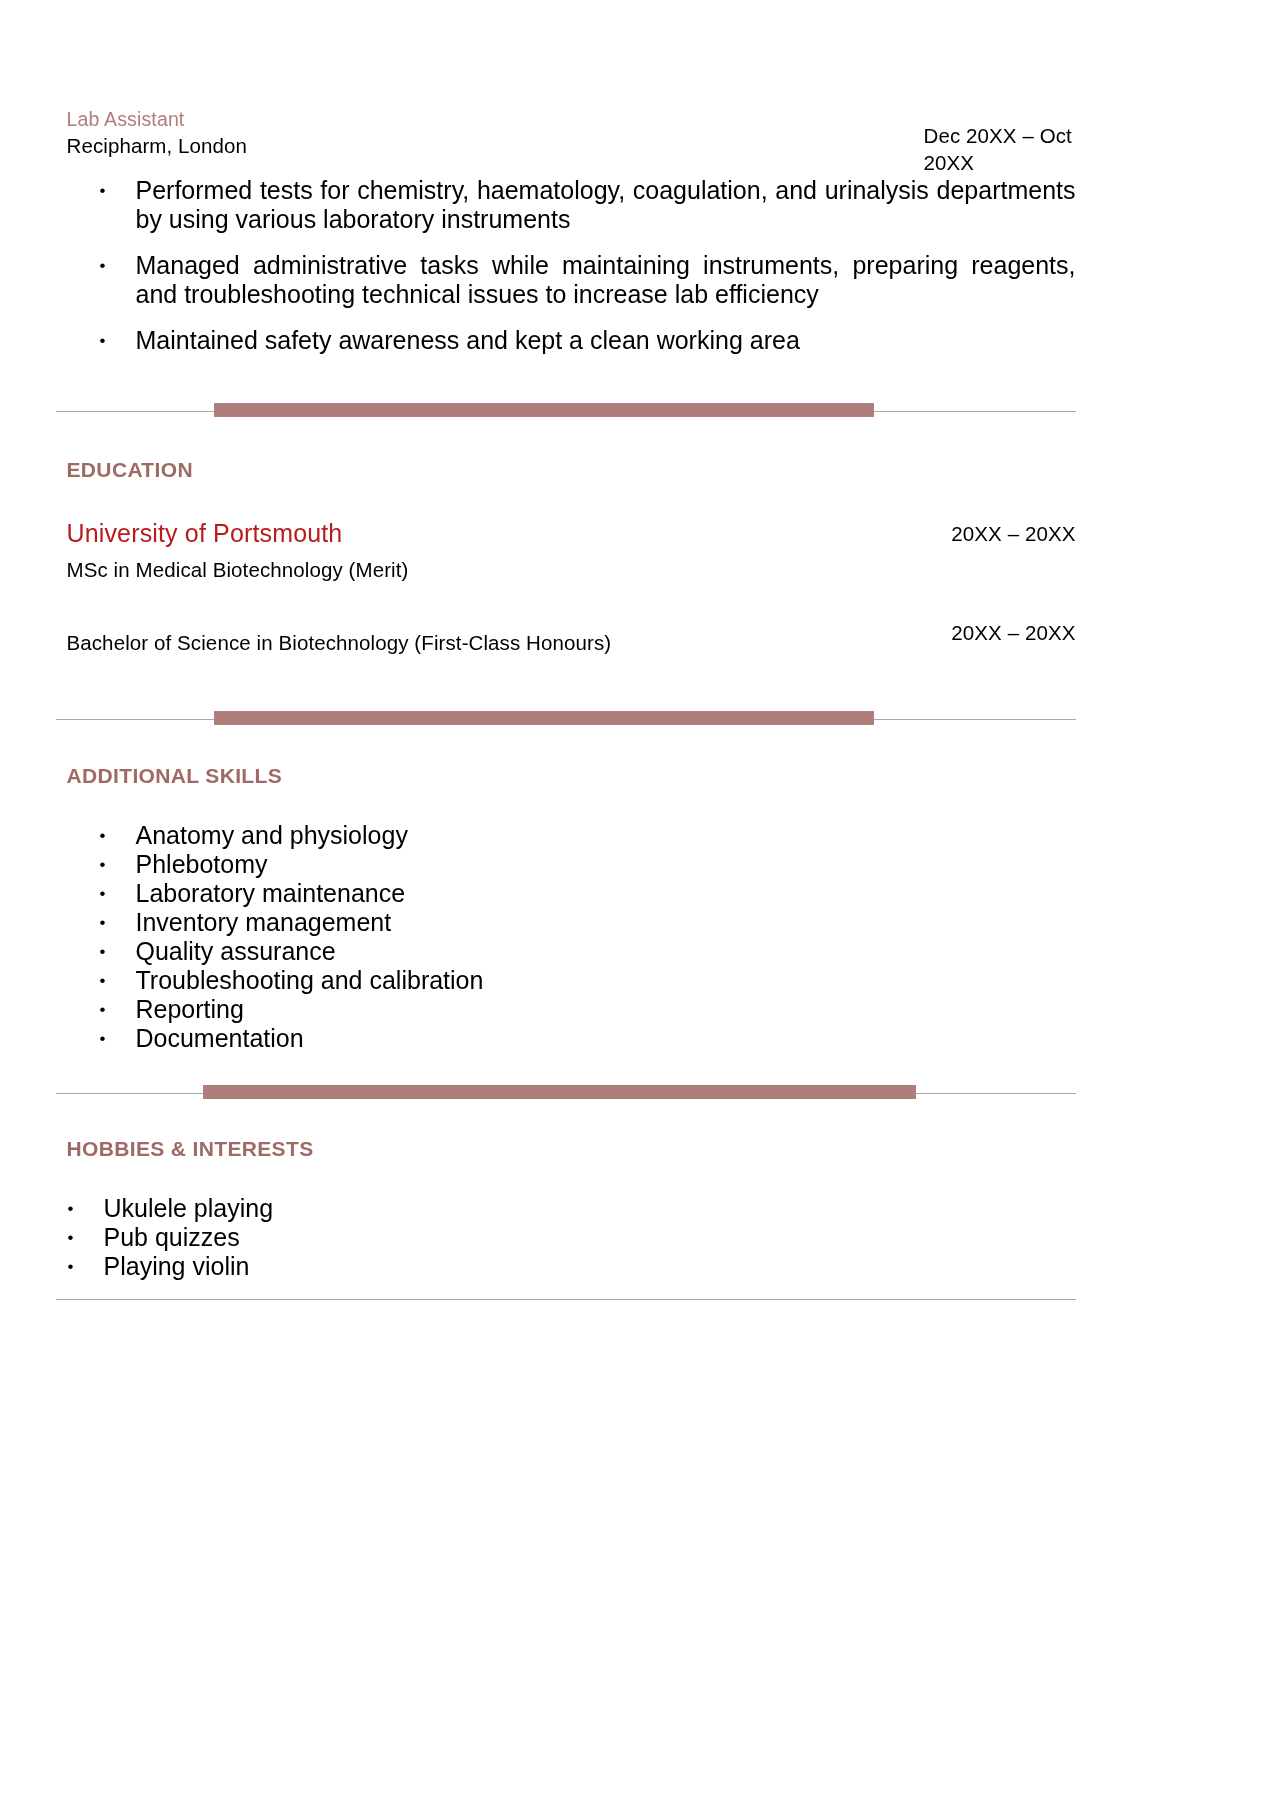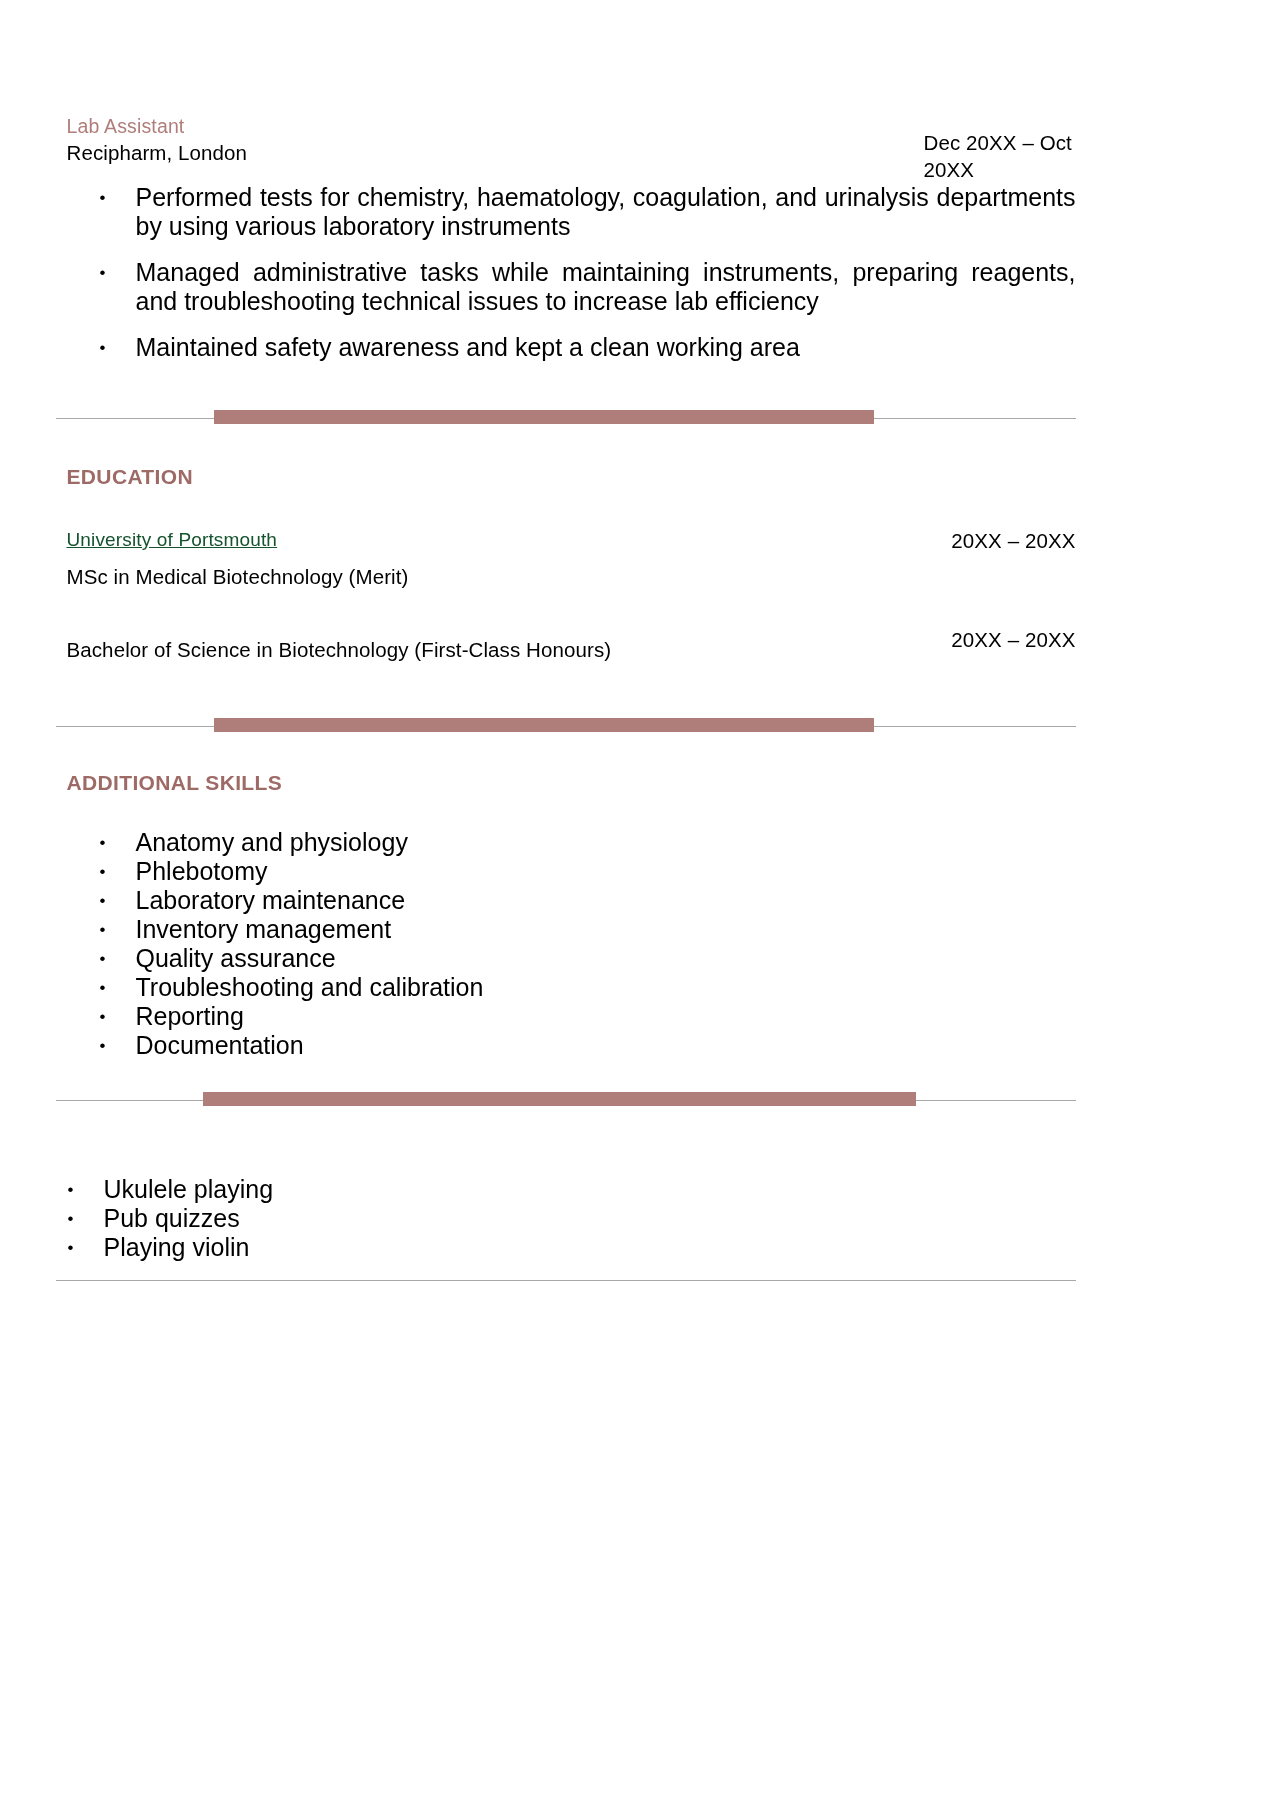--- a/index.html
+++ b/index.html
@@ -9,21 +9,21 @@
     min-height: 1811px;
     background: #ffffff;
     font-family: "Liberation Sans", sans-serif;
     color: #000000;
     -webkit-font-smoothing: antialiased;
   }
   .page {
     position: relative;
     width: 1131px;
     min-height: 1811px;
-    padding: 15px;
+    padding: 8px;
   }
   .content {
     position: relative;
     margin: 0 auto;
     width: 1020px;
     padding-top: 98px;
   }
 
   
   .job-head {
@@ -118,25 +118,24 @@
   }
 
   
   .edu-entry {
     display: flex;
     align-items: flex-start;
     justify-content: space-between;
   }
   .edu-left { flex: 1 1 auto; padding-left: 11px; }
   .edu-school {
-    color: #14532d;
-    font-size: 19px;
+    color: #b91c1c;
+    font-size: 25px;
     line-height: 26px;
     letter-spacing: 0.15px;
-    text-decoration: underline;
   }
   .edu-degree {
     color: #000000;
     font-size: 20.5px;
     line-height: 27px;
     letter-spacing: 0.1px;
   }
   .edu-dates {
     flex: 0 0 200px;
     text-align: right;
@@ -236,20 +235,21 @@
       <li>Documentation</li>
     </ul>
 
     <div style="height:32px"></div>
     <div class="divider d3">
       <div class="rule"></div>
       <div class="bar"></div>
     </div>
 
     <div style="height:37px"></div>
+    <div class="sec-title">HOBBIES &amp; INTERESTS</div>
 
     <div style="height:32px"></div>
     <ul class="blist hobby-bullets">
       <li>Ukulele playing</li>
       <li>Pub quizzes</li>
       <li>Playing violin</li>
     </ul>
 
     <div class="bottom-rule"></div>
 

